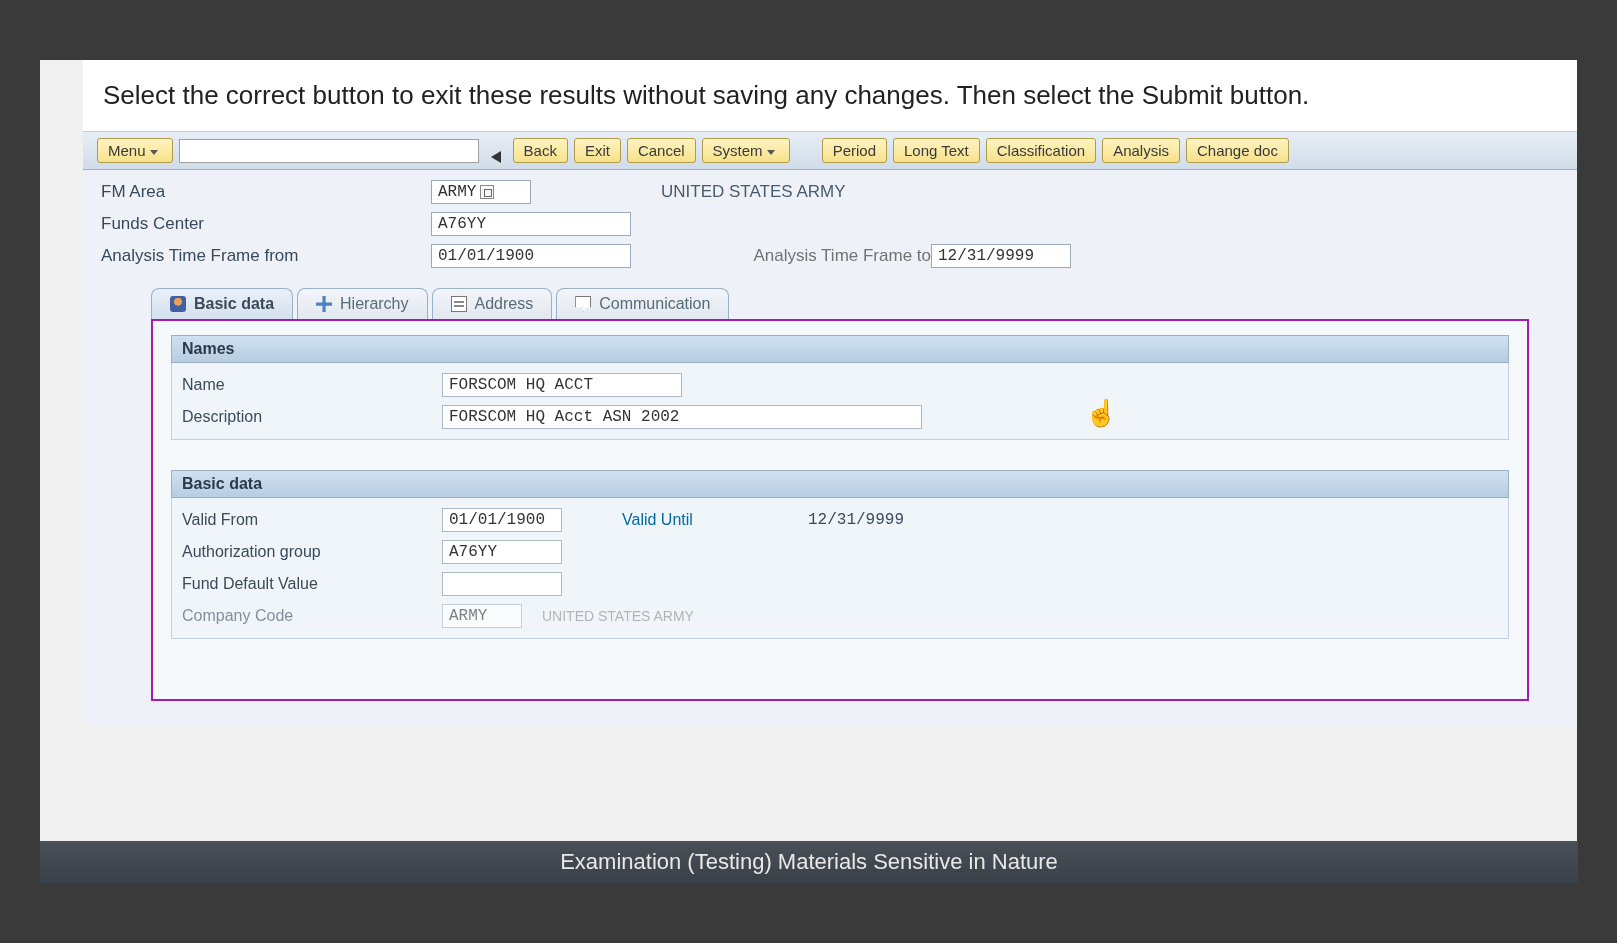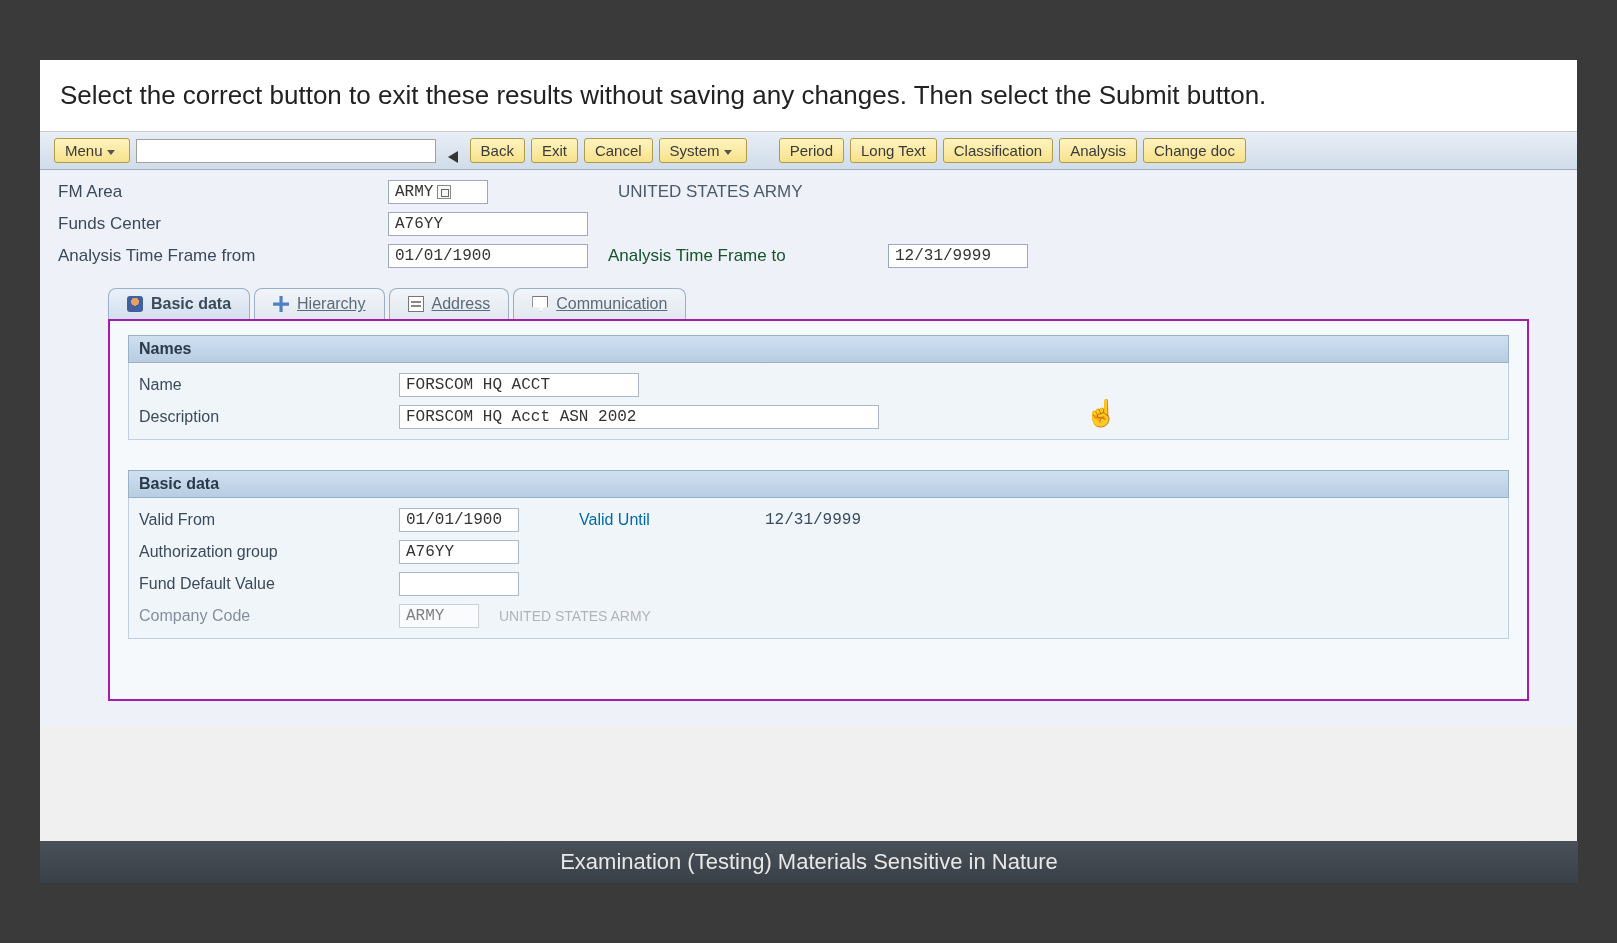--- a/index.html
+++ b/index.html
@@ -11,20 +11,21 @@
     overflow: hidden;
     position: relative;
   }
   .outer-frame {
     position: absolute;
     top: 60px;
     left: 40px;
     right: 40px;
     bottom: 60px;
     background: #f0f0f0;
+    padding-left: 43px;
   }
   .instruction-bar {
     background: #ffffff;
     padding: 18px 20px;
     font-size: 26px;
     color: #222;
     line-height: 1.35;
     border-bottom: 1px solid #ccc;
   }
   .title-bar {
@@ -108,21 +109,22 @@
   }
   .field-input.wide { min-width: 200px; }
   .field-static {
     margin-left: 20px;
     color: #4a5a6a;
     font-size: 17px;
   }
   .field-label2 {
     margin-left: 20px;
     width: 280px;
-    color: #14532d;
+    color: #737373;
+    text-align: right;
   }
   .value-help {
     display:inline-block;
     width:14px;height:14px;
     border:1px solid #888;
     background:#f8f8f8;
     margin-left:4px;
     position:relative;
   }
   .value-help::before {
@@ -150,21 +152,20 @@
     color: #3a4a5a;
     display: flex;
     align-items: center;
     gap: 8px;
     cursor: pointer;
   }
   .tab.inactive {
     background: linear-gradient(#f2f5f9,#e2e8f0);
     font-weight: normal;
     color: #5a6a7a;
-    text-decoration: underline;
   }
   .tab-icon {
     width:16px;height:16px;
     display:inline-block;
   }
   .tab-icon.person { background: radial-gradient(circle at 50% 35%, #e8a060 30%, transparent 31%), linear-gradient(#4060a0,#4060a0); border-radius:3px;}
   .tab-icon.hierarchy { background: linear-gradient(#5080c0,#5080c0); clip-path: polygon(40% 0,60% 0,60% 40%,100% 40%,100% 60%,60% 60%,60% 100%,40% 100%,40% 60%,0 60%,0 40%,40% 40%);}
   .tab-icon.address { border:1px solid #777; background:#fff; position:relative;}
   .tab-icon.address::after{content:"";position:absolute;left:2px;top:4px;right:2px;height:2px;background:#888;box-shadow:0 4px 0 #888;}
   .tab-icon.comm { border:1px solid #777; background:#fff; clip-path: polygon(0 0,100% 0,100% 70%,70% 70%,50% 100%,50% 70%,0 70%);}

